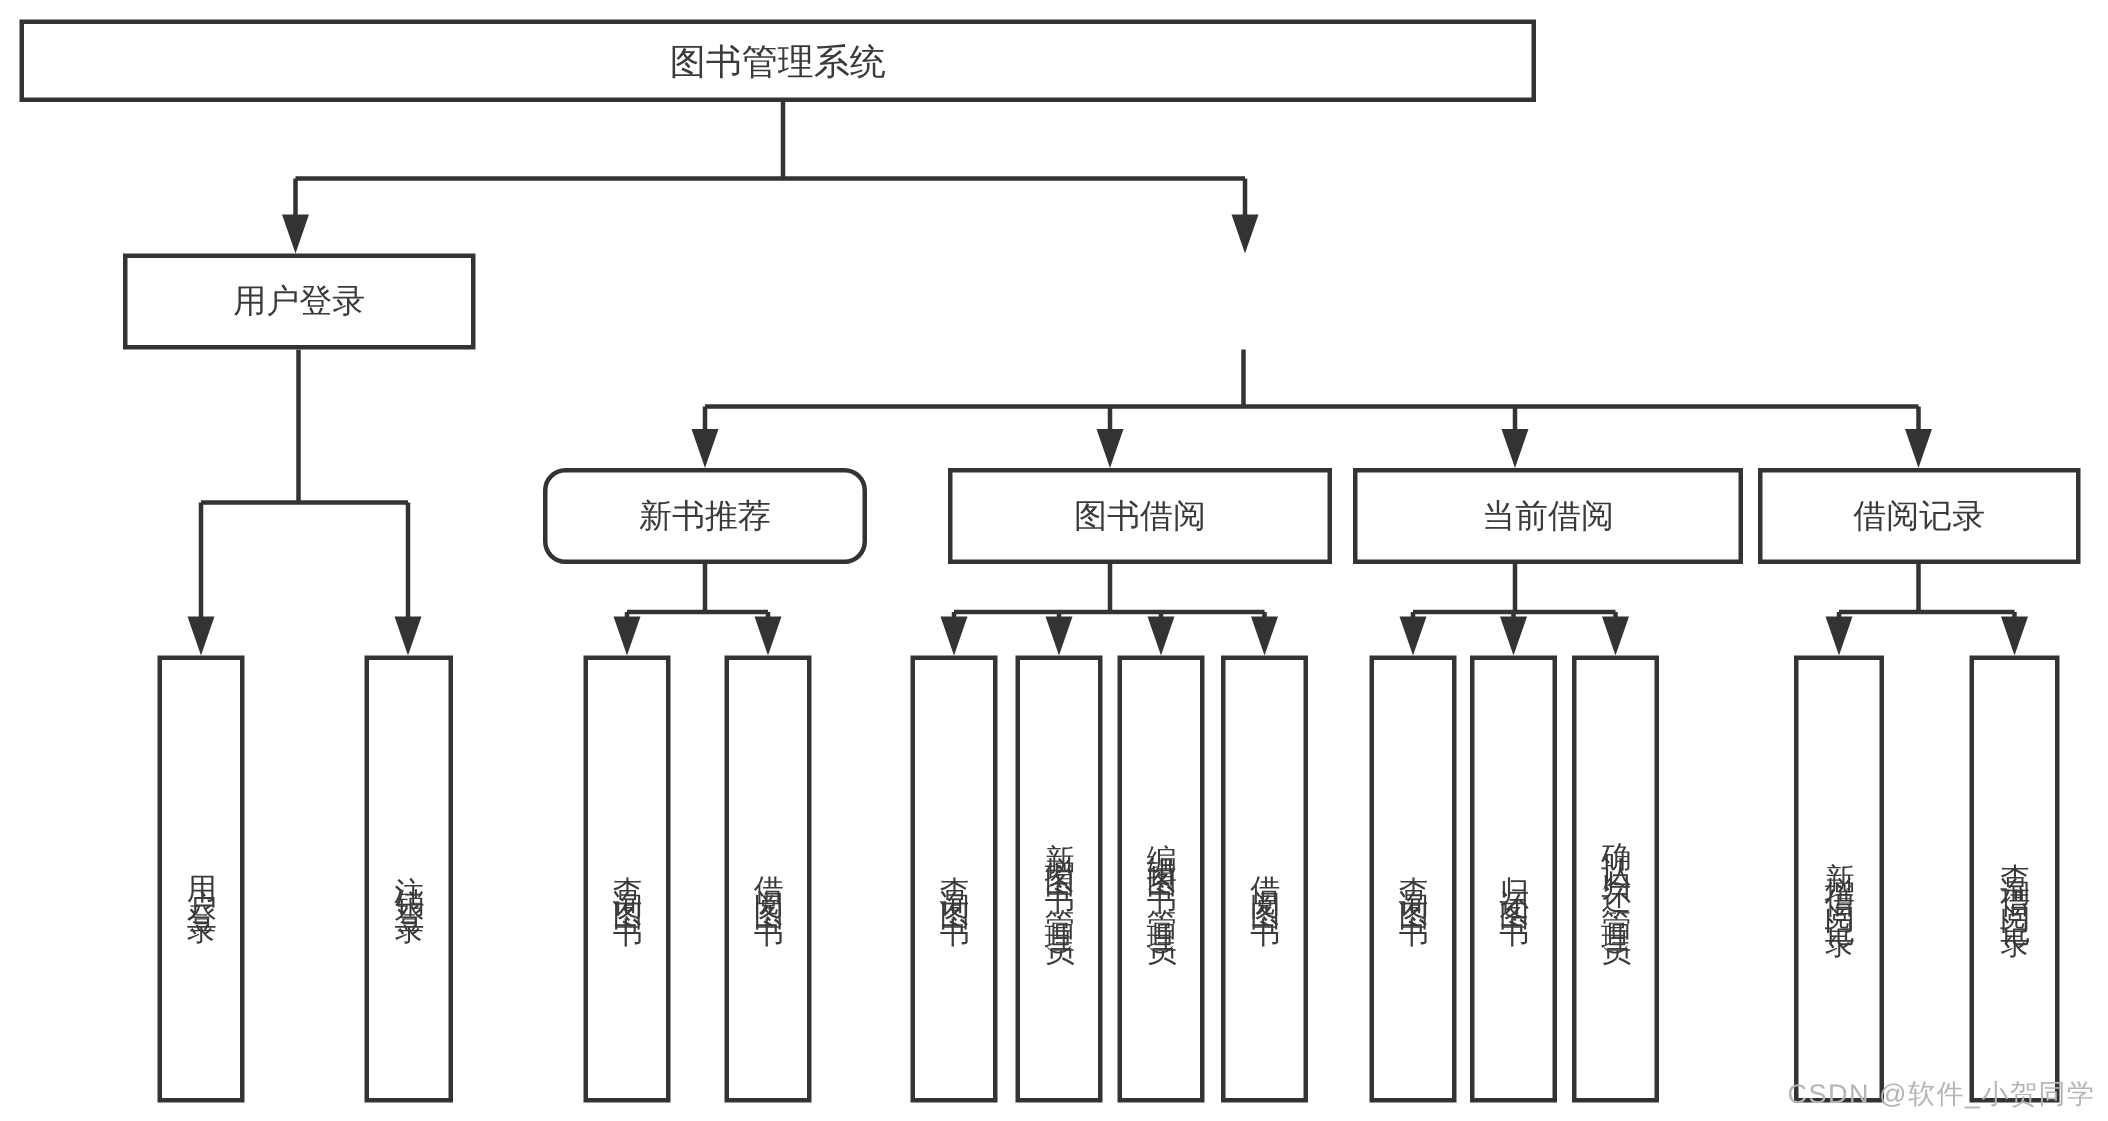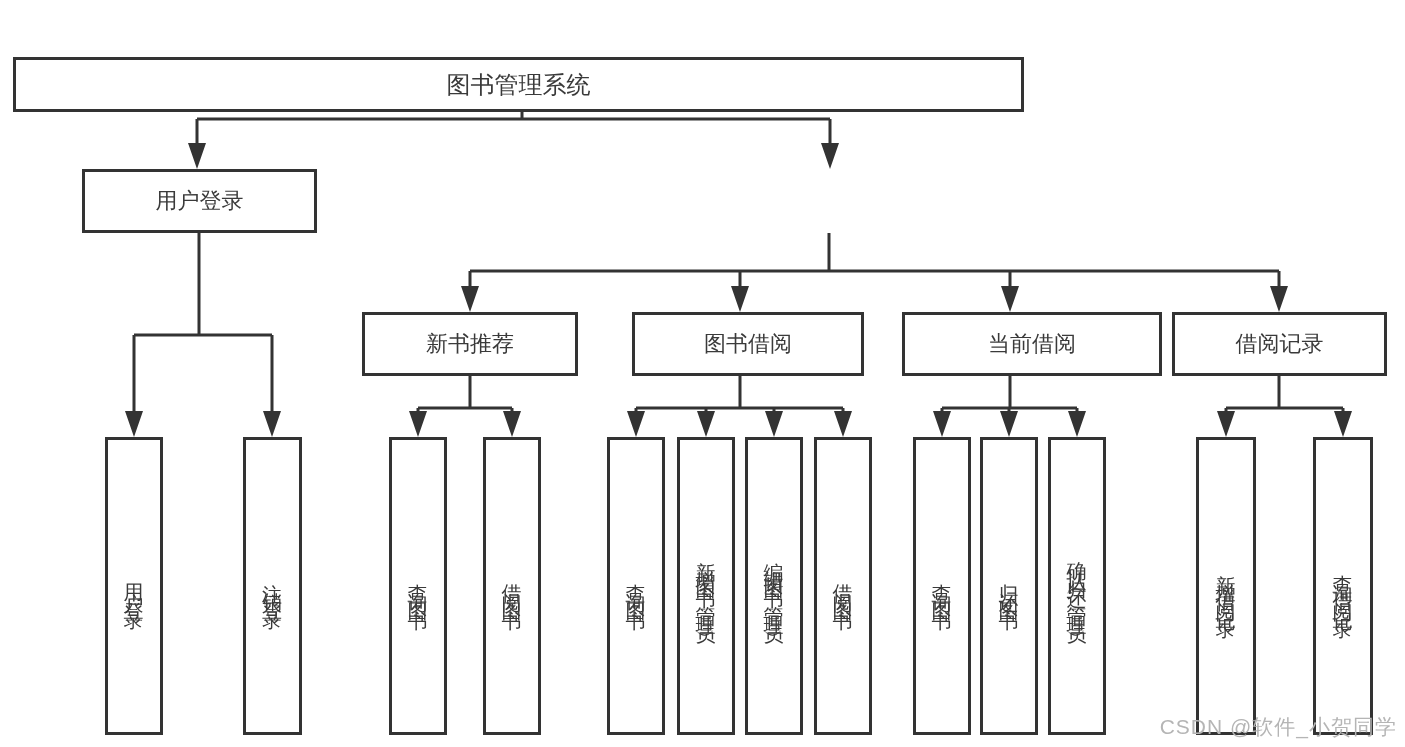--- a/index.html
+++ b/index.html
@@ -25,35 +25,35 @@
     position: absolute;
     box-sizing: border-box;
     border: 3px solid #333333;
     background: #ffffff;
     display: flex;
     align-items: center;
     justify-content: center;
     color: #3a3a3a;
     text-align: center;
   }
-  .node.root  { font-size: 24px; margin-top: 44px; }
+  .node.root  { font-size: 24px; }
   .node.mid   { font-size: 22px; }
   .node.leaf  { font-size: 20px; }
   .leaf .vtext {
     writing-mode: vertical-rl;
     text-orientation: mixed;
     letter-spacing: 9px;
     line-height: 1;
     white-space: nowrap;
   }
   #watermark {
     position: absolute;
     right: 8px;
     bottom: 6px;
-    font-size: 21px;
+    font-size: 18px;
     color: #b5b5b5;
     letter-spacing: 1px;
     white-space: nowrap;
   }
 </style>
 </head>
 <body>
 
 <div id="canvas">
 
@@ -87,22 +87,22 @@
       M1000 411 L1018 411 L1009 437 Z
       M1068 411 L1086 411 L1077 437 Z
       M1217 411 L1235 411 L1226 437 Z
       M1334 411 L1352 411 L1343 437 Z"></path>
   </svg>
 
   <div class="node root" style="left:13px; top:13px; width:1011px; height:55px;">图书管理系统</div>
 
   <div class="node mid" style="left:82px; top:169px; width:235px; height:64px;">用户登录</div>
 
-  <div class="node mid" style="left:362px; top:312px; width:216px; height:64px;">新书推荐</div>
-  <div class="node mid" style="left:632px; top:312px; width:232px; height:64px;">图书借阅</div>
+  <div class="node mid" style="left:362px; top:312px; width:216px; height:64px;border-radius:15px;">新书推荐</div>
+  <div class="node mid" style="left:632px; top:312px; width:256px; height:64px;">图书借阅</div>
   <div class="node mid" style="left:902px; top:312px; width:260px; height:64px;">当前借阅</div>
   <div class="node mid" style="left:1172px; top:312px; width:215px; height:64px;text-align:center;">借阅记录</div>
 
   <div class="node leaf" style="left:105px; top:437px; width:58px; height:298px;">
     <span class="vtext">用户登录</span>
   </div>
   <div class="node leaf" style="left:243px; top:437px; width:59px; height:298px;">
     <span class="vtext">注销登录</span>
   </div>
 

